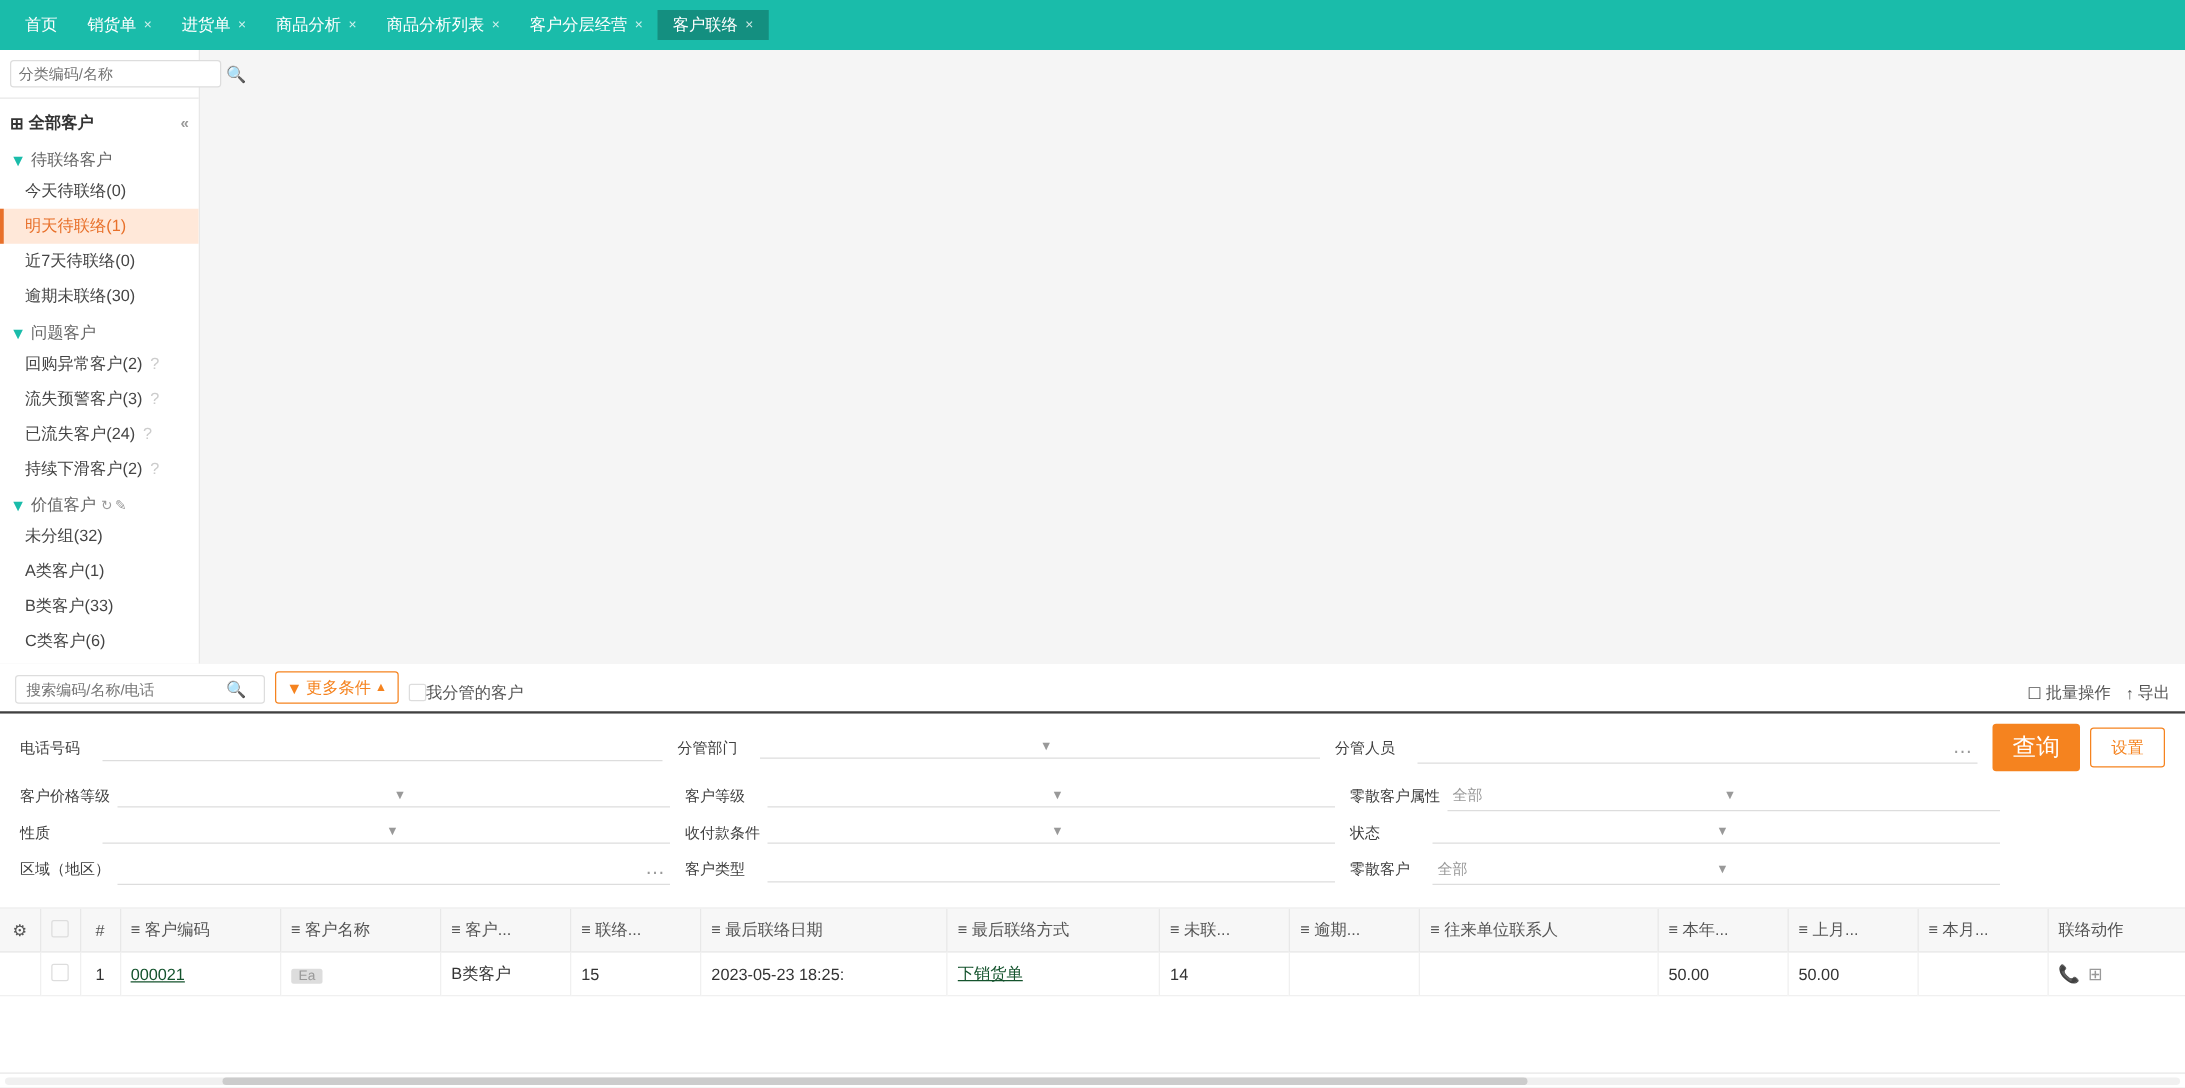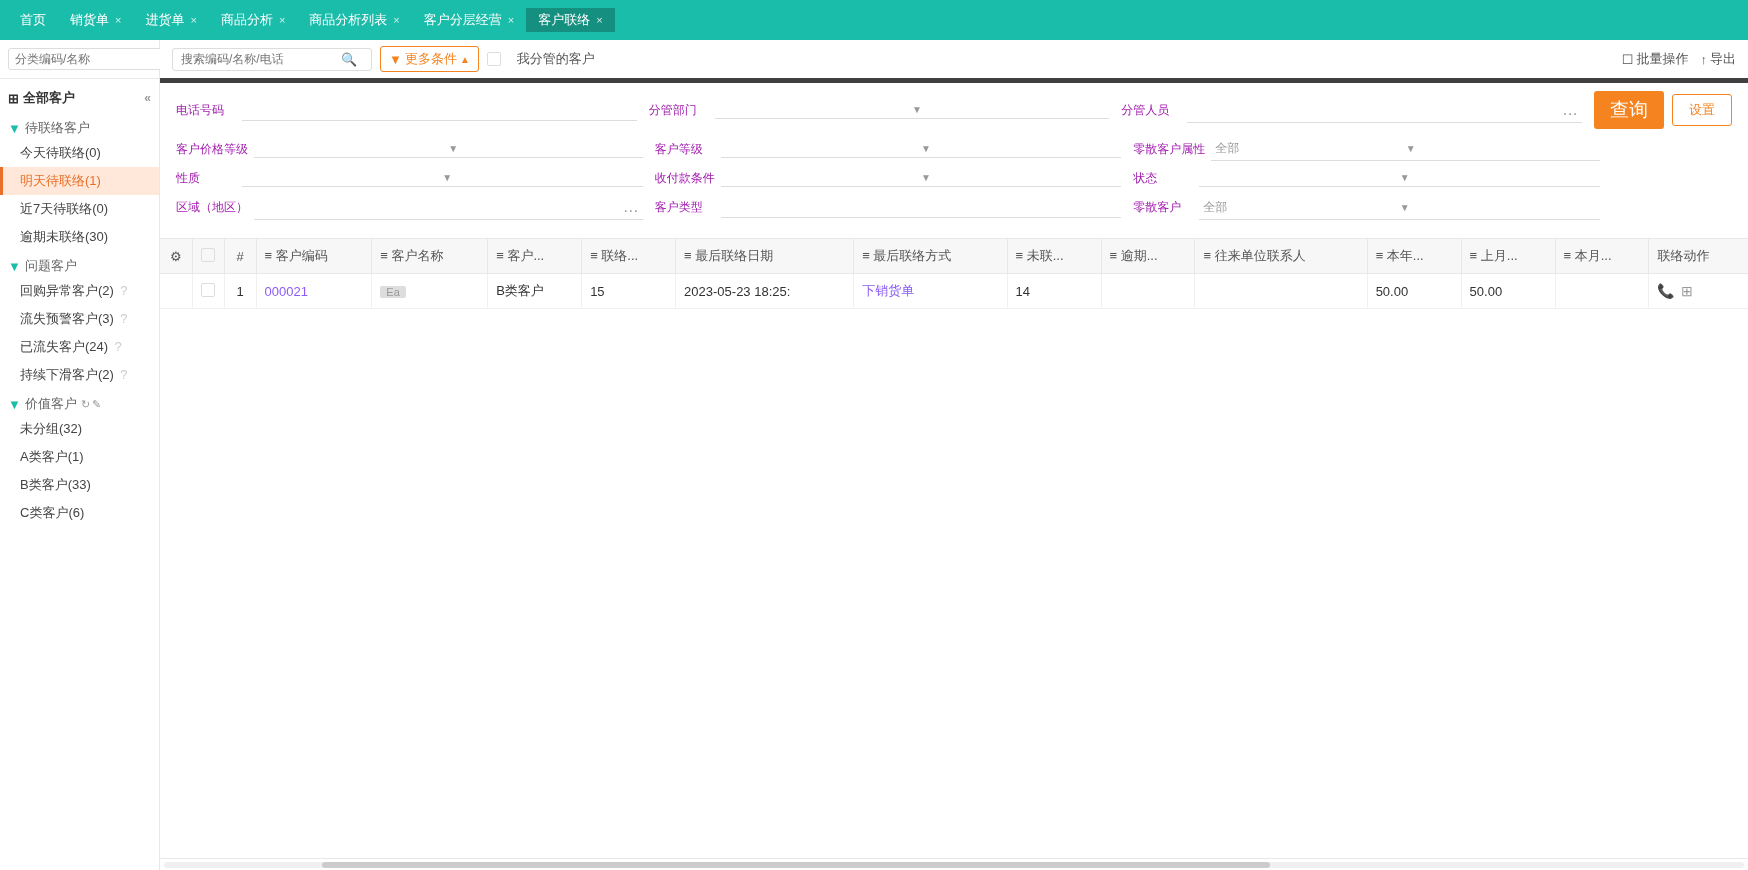--- a/index.html
+++ b/index.html
@@ -24,20 +24,21 @@
       font-size: 13px;
     }
     .nav-item.active { background: #148f80; }
     .nav-item .close-x { margin-left: 6px; font-size: 11px; opacity: 0.8; }
 
     
     .main-layout {
       display: flex;
       height: calc(100vh - 40px);
       overflow: hidden;
+      flex-direction: column;
     }
 
     
     .sidebar {
       width: 160px;
       background: #fff;
       border-right: 1px solid #e8e8e8;
       display: flex;
       flex-direction: column;
       flex-shrink: 0;
@@ -109,22 +110,22 @@
       flex-direction: column;
       overflow: hidden;
       background: #f5f5f5;
     }
 
     
     .filter-bar {
       background: #fff;
       padding: 6px 12px;
       display: flex;
-      align-items: center;
-      border-bottom: 5px solid #404040;
+      align-items: flex-end;
+      border-bottom: 2px solid #404040;
       gap: 8px;
     }
     .filter-search-wrap {
       display: flex;
       align-items: center;
       border: 1px solid #ddd;
       border-radius: 3px;
       padding: 3px 8px;
       background: #fff;
       min-width: 200px;
@@ -144,21 +145,21 @@
       cursor: pointer;
       gap: 3px;
       font-size: 12px;
       border: 1px solid #f5831f;
       border-radius: 3px;
       padding: 3px 8px;
     }
     .my-customers {
       display: flex;
       align-items: center;
-      gap: 16px;
+      gap: 0;
       color: #555;
       font-size: 12px;
       cursor: pointer;
     }
     .batch-ops {
       margin-left: auto;
       display: flex;
       align-items: center;
       gap: 12px;
       color: #555;
@@ -181,21 +182,21 @@
     .adv-filter-row:last-child { margin-bottom: 10px; justify-content: flex-end; }
     .filter-field {
       display: flex;
       align-items: center;
       flex: 1;
       min-width: 0;
       gap: 6px;
     }
     .filter-field label {
       white-space: nowrap;
-      color: #a21caf;
+      color: #404040;
       font-size: 12px;
       min-width: 60px;
     }
     .filter-field input, .filter-field select {
       flex: 1;
       border: none;
       border-bottom: 1px solid #ddd;
       outline: none;
       padding: 3px 4px;
       font-size: 12px;
@@ -265,21 +266,21 @@
     table tbody tr {
       border-bottom: 1px solid #f0f0f0;
     }
     table tbody td {
       padding: 8px 8px;
       color: #333;
       white-space: nowrap;
       border-right: 1px solid #f0f0f0;
     }
     table tbody td:last-child { border-right: none; }
-    .link-text { color: #8b5cf6; cursor: pointer; }
+    .link-text { color: #14532d; cursor: pointer; text-decoration: underline; }
     .col-setting { width: 32px; text-align: center; }
     .col-checkbox { width: 32px; text-align: center; }
     .col-num { width: 32px; text-align: center; }
 
     
     .table-footer {
       background: #fff;
       border-top: 1px solid #e8e8e8;
       padding: 8px 16px;
       display: flex;

